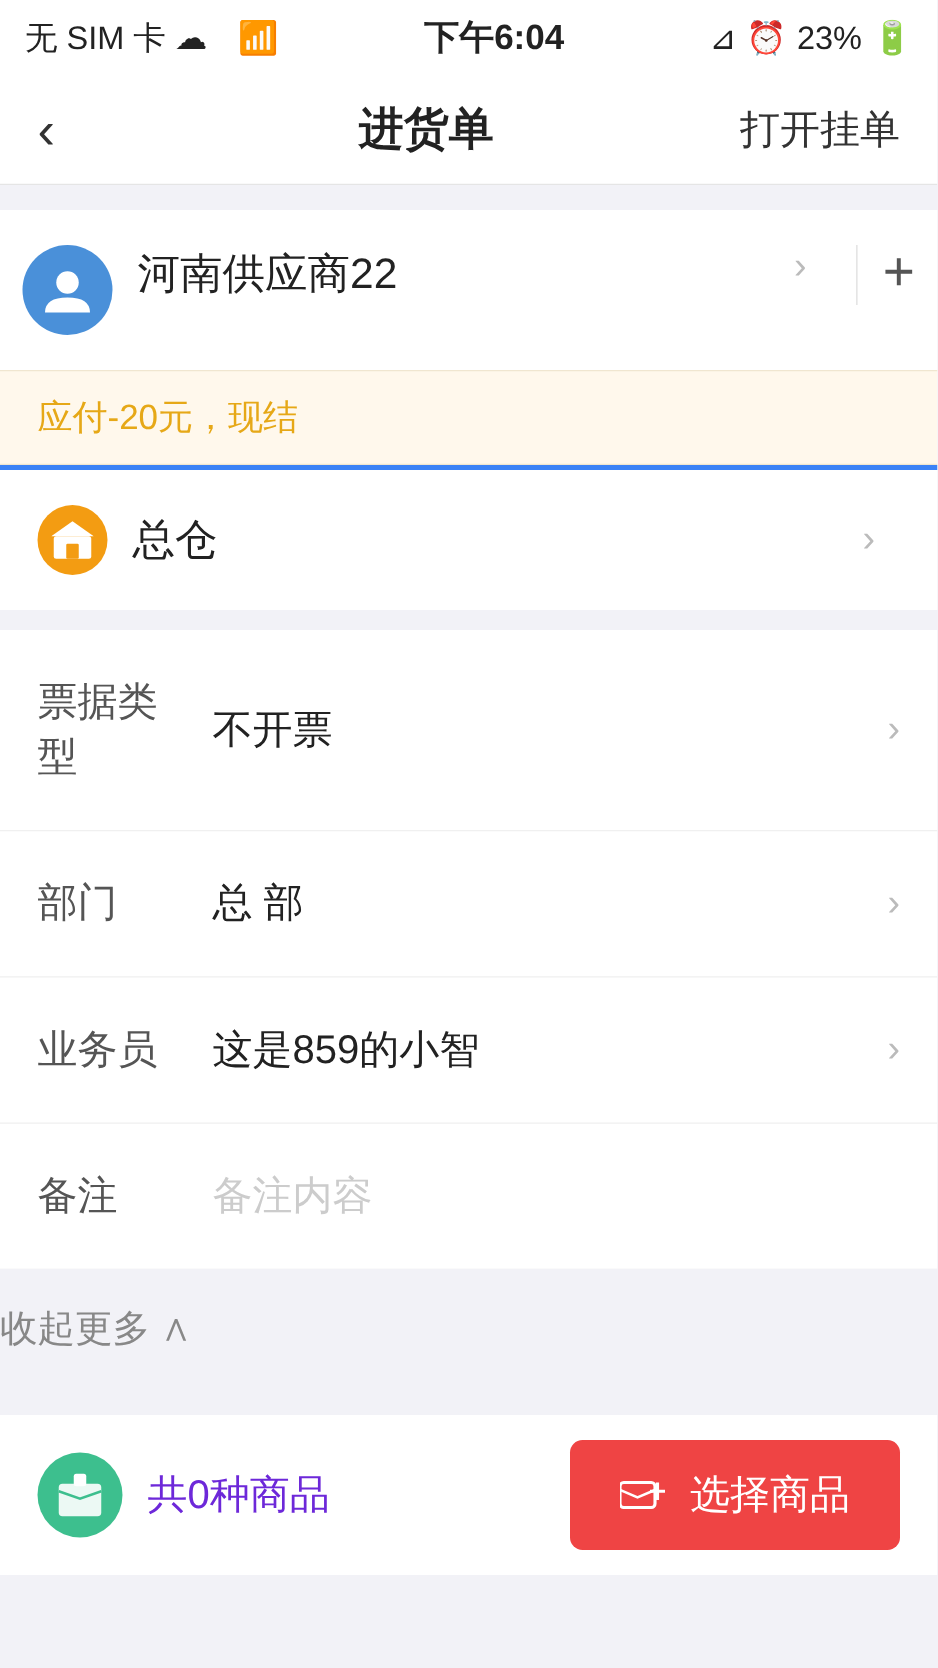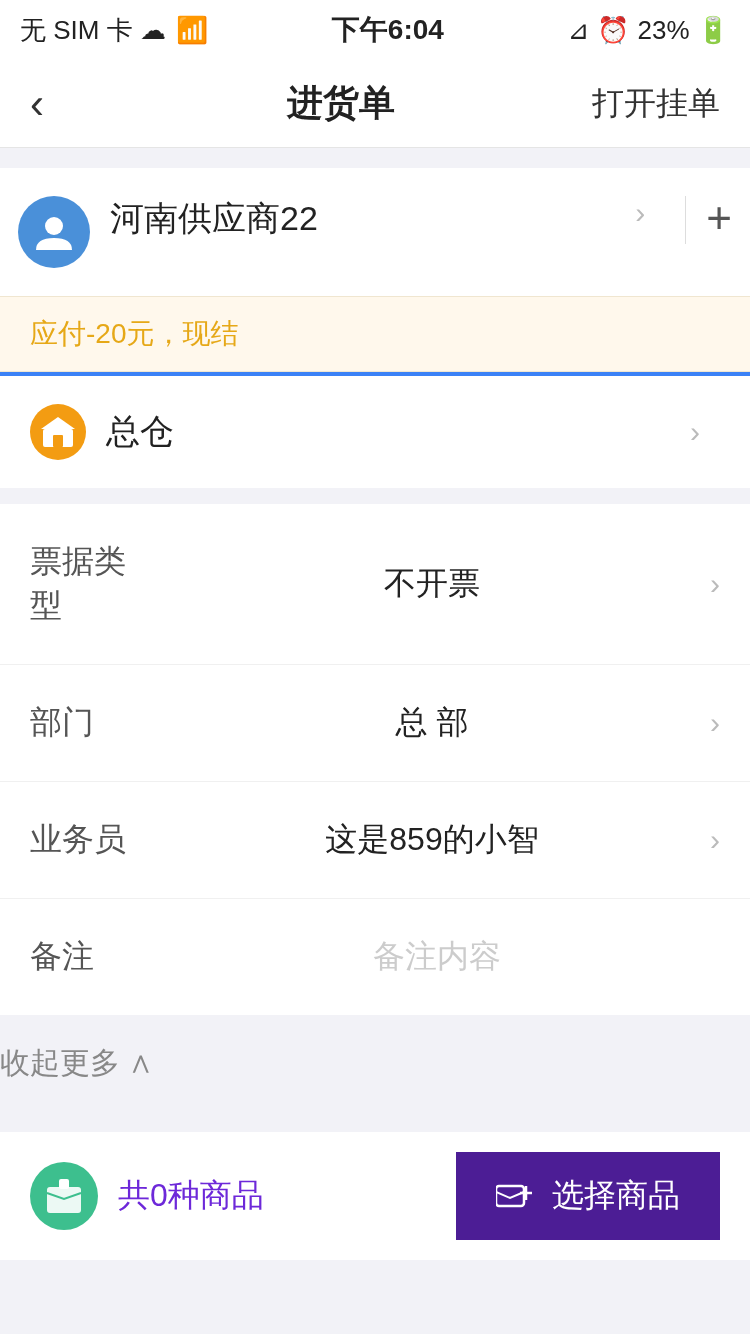--- a/index.html
+++ b/index.html
@@ -18,21 +18,21 @@
       width: 750px;
       height: 60px;
       background: #fff;
       display: flex;
       align-items: center;
       justify-content: space-between;
       padding: 0 20px;
       font-size: 26px;
       color: #222;
     }
-    .status-left { display: flex; align-items: center; gap: 10px; text-align: right; }
+    .status-left { display: flex; align-items: center; gap: 25px; text-align: right; }
     .status-center { font-weight: 600; font-size: 28px; }
     .status-right { display: flex; align-items: center; gap: 8px; }
 
     
     .nav-bar {
       width: 750px;
       height: 88px;
       background: #fff;
       display: flex;
       align-items: center;
@@ -163,22 +163,21 @@
     .form-label {
       font-size: 32px;
       color: #555;
       width: 120px;
       flex-shrink: 0;
     }
     .form-value {
       flex: 1;
       font-size: 32px;
       color: #222;
-      margin-left: 4px;
-      text-align: center;
+      margin-left: 20px;
     }
     .form-value.placeholder {
       color: #ccc;
     }
     .form-chevron {
       font-size: 30px;
       color: #bbb;
     }
 
     
@@ -209,25 +208,25 @@
       justify-content: center;
       margin-right: 20px;
       flex-shrink: 0;
     }
     .product-count {
       flex: 1;
       font-size: 32px;
       color: #6d28d9;
     }
     .select-btn {
-      background: #4c1d95;
+      background: #ef4444;
       color: #fff;
       font-size: 32px;
       border: none;
-      border-radius: 0;
+      border-radius: 10px;
       padding: 22px 40px;
       display: flex;
       align-items: center;
       gap: 20px;
       cursor: pointer;
     }
   </style>
 </head>
 <body>
 

